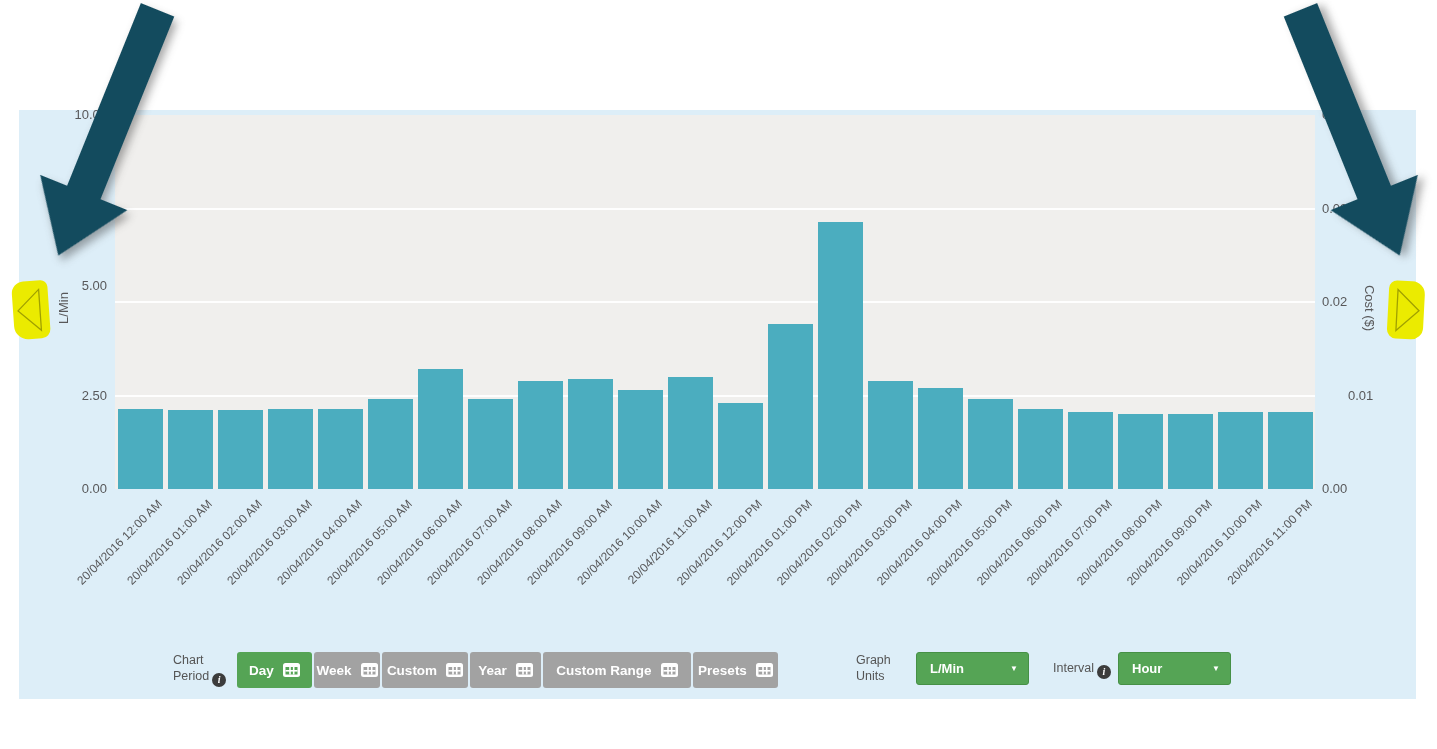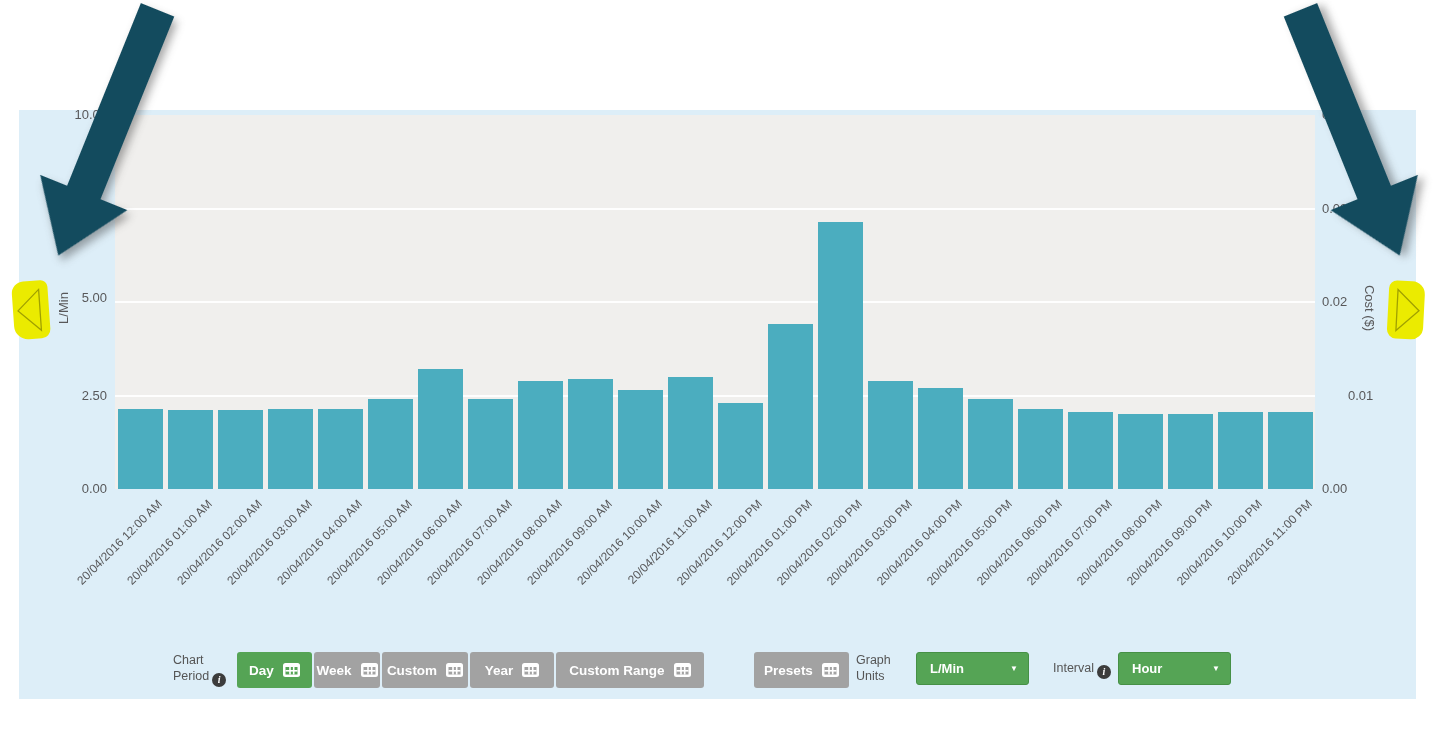--- a/index.html
+++ b/index.html
@@ -93,21 +93,21 @@
         <div class="bar" style="left: 953px; height: 76.67px;"></div>
         <div class="bar" style="left: 1003px; height: 74.8px;"></div>
         <div class="bar" style="left: 1053px; height: 74.8px;"></div>
         <div class="bar" style="left: 1103px; height: 76.67px;"></div>
         <div class="bar" style="left: 1153px; height: 76.67px;"></div>
       </div>
 
     <div id="left-ticks">
         <div class="tick t-left" style="top: -3px;">10.00</div>
         <div class="tick t-left" style="top: 90.5px;">7.50</div>
-        <div class="tick t-left" style="top: 180px;">5.00</div>
+        <div class="tick t-left" style="top: 168px;">5.00</div>
         <div class="tick t-left" style="top: 277.5px;">2.50</div>
         <div class="tick t-left" style="top: 371px;">0.00</div>
       </div>
     <div id="right-ticks">
         <div class="tick t-right" style="top: -3px;">0.04</div>
         <div class="tick t-right" style="top: 90.5px;">0.03</div>
         <div class="tick t-right" style="top: 184px;">0.02</div>
         <div class="tick t-right" style="top: 277.5px; margin-left: 26px;">0.01</div>
         <div class="tick t-right" style="top: 371px;">0.00</div>
       </div>
@@ -176,41 +176,41 @@
           <button class="period-btn" style="width: 86px;">
             <span>Custom</span>
             <svg width="17" height="14" viewBox="0 0 17 14">
               <rect x="0" y="0" width="17" height="14" fill="#ffffff" rx="2.5"></rect>
               <rect x="2.5" y="4" width="12" height="7.5" fill="#a2a2a2"></rect>
               <rect x="6.2" y="4" width="1.6" height="7.5" fill="#ffffff"></rect>
               <rect x="9.9" y="4" width="1.6" height="7.5" fill="#ffffff"></rect>
               <rect x="2.5" y="7" width="12" height="1.6" fill="#ffffff"></rect>
             </svg>
           </button>
-          <button class="period-btn" style="width: 84px;">
+          <button class="period-btn" style="width: 71px;">
             <span>Year</span>
             <svg width="17" height="14" viewBox="0 0 17 14">
               <rect x="0" y="0" width="17" height="14" fill="#ffffff" rx="2.5"></rect>
               <rect x="2.5" y="4" width="12" height="7.5" fill="#a2a2a2"></rect>
               <rect x="6.2" y="4" width="1.6" height="7.5" fill="#ffffff"></rect>
               <rect x="9.9" y="4" width="1.6" height="7.5" fill="#ffffff"></rect>
               <rect x="2.5" y="7" width="12" height="1.6" fill="#ffffff"></rect>
             </svg>
           </button>
           <button class="period-btn" style="width: 148px;">
             <span>Custom Range</span>
             <svg width="17" height="14" viewBox="0 0 17 14">
               <rect x="0" y="0" width="17" height="14" fill="#ffffff" rx="2.5"></rect>
               <rect x="2.5" y="4" width="12" height="7.5" fill="#a2a2a2"></rect>
               <rect x="6.2" y="4" width="1.6" height="7.5" fill="#ffffff"></rect>
               <rect x="9.9" y="4" width="1.6" height="7.5" fill="#ffffff"></rect>
               <rect x="2.5" y="7" width="12" height="1.6" fill="#ffffff"></rect>
             </svg>
           </button>
-          <button class="period-btn" style="width: 95px; margin-left: 48px;">
+          <button class="period-btn" style="width: 85px;">
             <span>Presets</span>
             <svg width="17" height="14" viewBox="0 0 17 14">
               <rect x="0" y="0" width="17" height="14" fill="#ffffff" rx="2.5"></rect>
               <rect x="2.5" y="4" width="12" height="7.5" fill="#a2a2a2"></rect>
               <rect x="6.2" y="4" width="1.6" height="7.5" fill="#ffffff"></rect>
               <rect x="9.9" y="4" width="1.6" height="7.5" fill="#ffffff"></rect>
               <rect x="2.5" y="7" width="12" height="1.6" fill="#ffffff"></rect>
             </svg>
           </button>
         </div>

